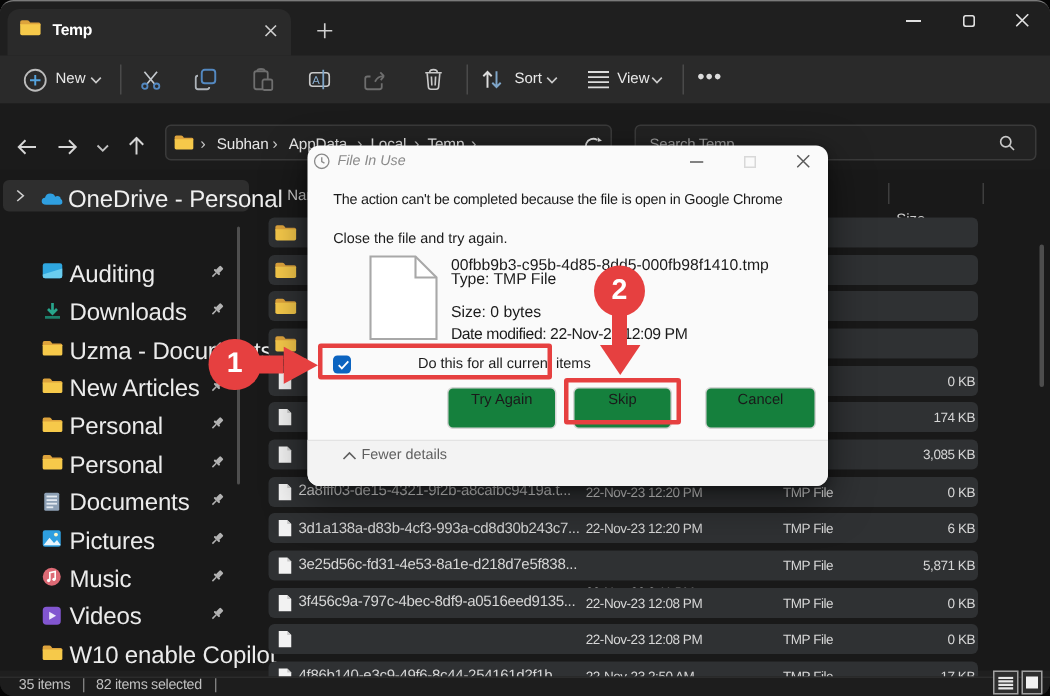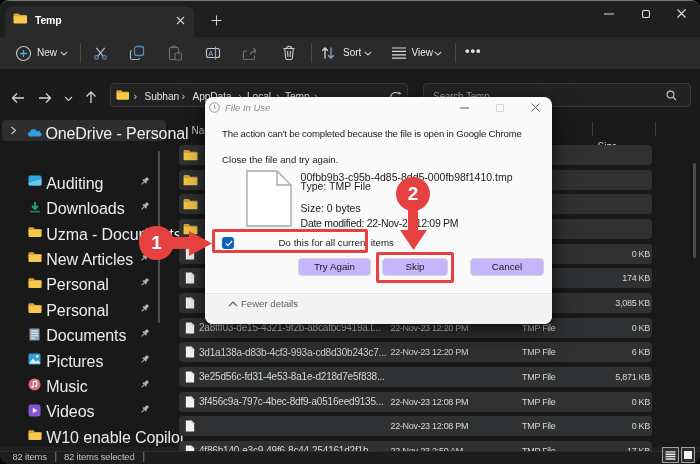--- a/index.html
+++ b/index.html
@@ -38,21 +38,21 @@
 #status { position:absolute; left:0; top:450px; width:700px; height:14px; background:#1d1d1d;
   border-top:1px solid #2c2c2c; }
 
 
 #dialog { position:absolute; left:204.6px; top:95.7px; width:347.7px; height:227.6px;
   background:#fafafa; border-radius:8px; box-shadow:0 10px 28px rgba(0,0,0,0.5), 0 2px 6px rgba(0,0,0,0.35); }
 #dlgfoot { position:absolute; left:0px; top:196px; width:347.7px; height:31.6px; background:#f3f3f3;
   border-top:1px solid #e3e3e3; border-radius:0 0 8px 8px; }
 .dtxt { position:absolute; color:#1b1b1b; font-size:9.6px; white-space:nowrap; }
 .dinfo { position:absolute; color:#1b1b1b; font-size:10.5px; white-space:nowrap; }
-.btn { position:absolute; height:18px; background:#c4b5fd; border:1px solid #d5d5d5; border-radius:4px;
+.btn { position:absolute; height:28px; background:#15803d; border:1px solid #d5d5d5; border-radius:4px;
   color:#1a1a1a; font-size:9.8px; text-align:center; line-height:16px; }
 
 
 .ann { position:absolute; border:3px solid #e64040; border-radius:2px; }
 .circ { position:absolute; width:34.4px; height:34.4px; border-radius:50%; background:#e64040;
   color:#fff; font-size:19px; font-weight:bold; text-align:center; line-height:34.4px; }
 </style></head>
 <body>
 <div id="win">
 
@@ -434,21 +434,21 @@
     <svg style="position:absolute;left:185px;top:443.79999999999995px" width="10" height="12" viewBox="0 0 12 14">
 <path d="M1 0.5 H7.8 L11 3.7 V13.5 H1 Z" fill="#f2f2f2"></path>
 <path d="M7.8 0.5 L11 3.7 H7.8 Z" fill="#c9c9c9"></path>
 </svg>
     <div class="fname" style="left:199px;top:444.29999999999995px">4f86b140-e3c9-49f6-8c44-254161d2f1b...</div>
     <div class="fcol" style="left:390.5px;top:444.79999999999995px">22-Nov-23 2:50 AM</div>
     <div class="fcol" style="left:522px;top:444.79999999999995px">TMP File</div>
     <div class="fsize" style="right:50px;top:444.79999999999995px">17 KB</div>
 
   <div id="status"></div>
-  <div style="position:absolute;left:12.5px;top:450.3px;color:#c0c0c0;font-size:9.5px;letter-spacing:-0.2px;">82 items</div>
+  <div style="position:absolute;left:12.5px;top:450.3px;color:#c0c0c0;font-size:9.5px;letter-spacing:-0.2px;">35 items</div>
   <div style="position:absolute;left:54.5px;top:449.6px;color:#8a8a8a;font-size:10px;">|</div>
   <div style="position:absolute;left:64px;top:450.3px;color:#c0c0c0;font-size:9.5px;letter-spacing:-0.2px;">82 items selected</div>
   <div style="position:absolute;left:142.5px;top:449.6px;color:#8a8a8a;font-size:10px;">|</div>
 
   <div style="position:absolute;left:662px;top:446px;width:17px;height:15.5px;background:#2e2e2e;border:1.5px solid #a0a0a0;"></div>
   <svg style="position:absolute;left:665px;top:449.5px" width="11" height="9" viewBox="0 0 11 10">
       <path d="M0 1 H11 M0 3.6 H11 M0 6.2 H11 M0 8.8 H11" stroke="#e8e8e8" stroke-width="1.6"></path>
     </svg>
   <div style="position:absolute;left:681px;top:446px;width:14px;height:15.5px;background:#2e2e2e;border:1.5px solid #a0a0a0;"></div>
   <div style="position:absolute;left:684px;top:449.5px;width:8px;height:8.5px;background:#f2f2f2;"></div>

